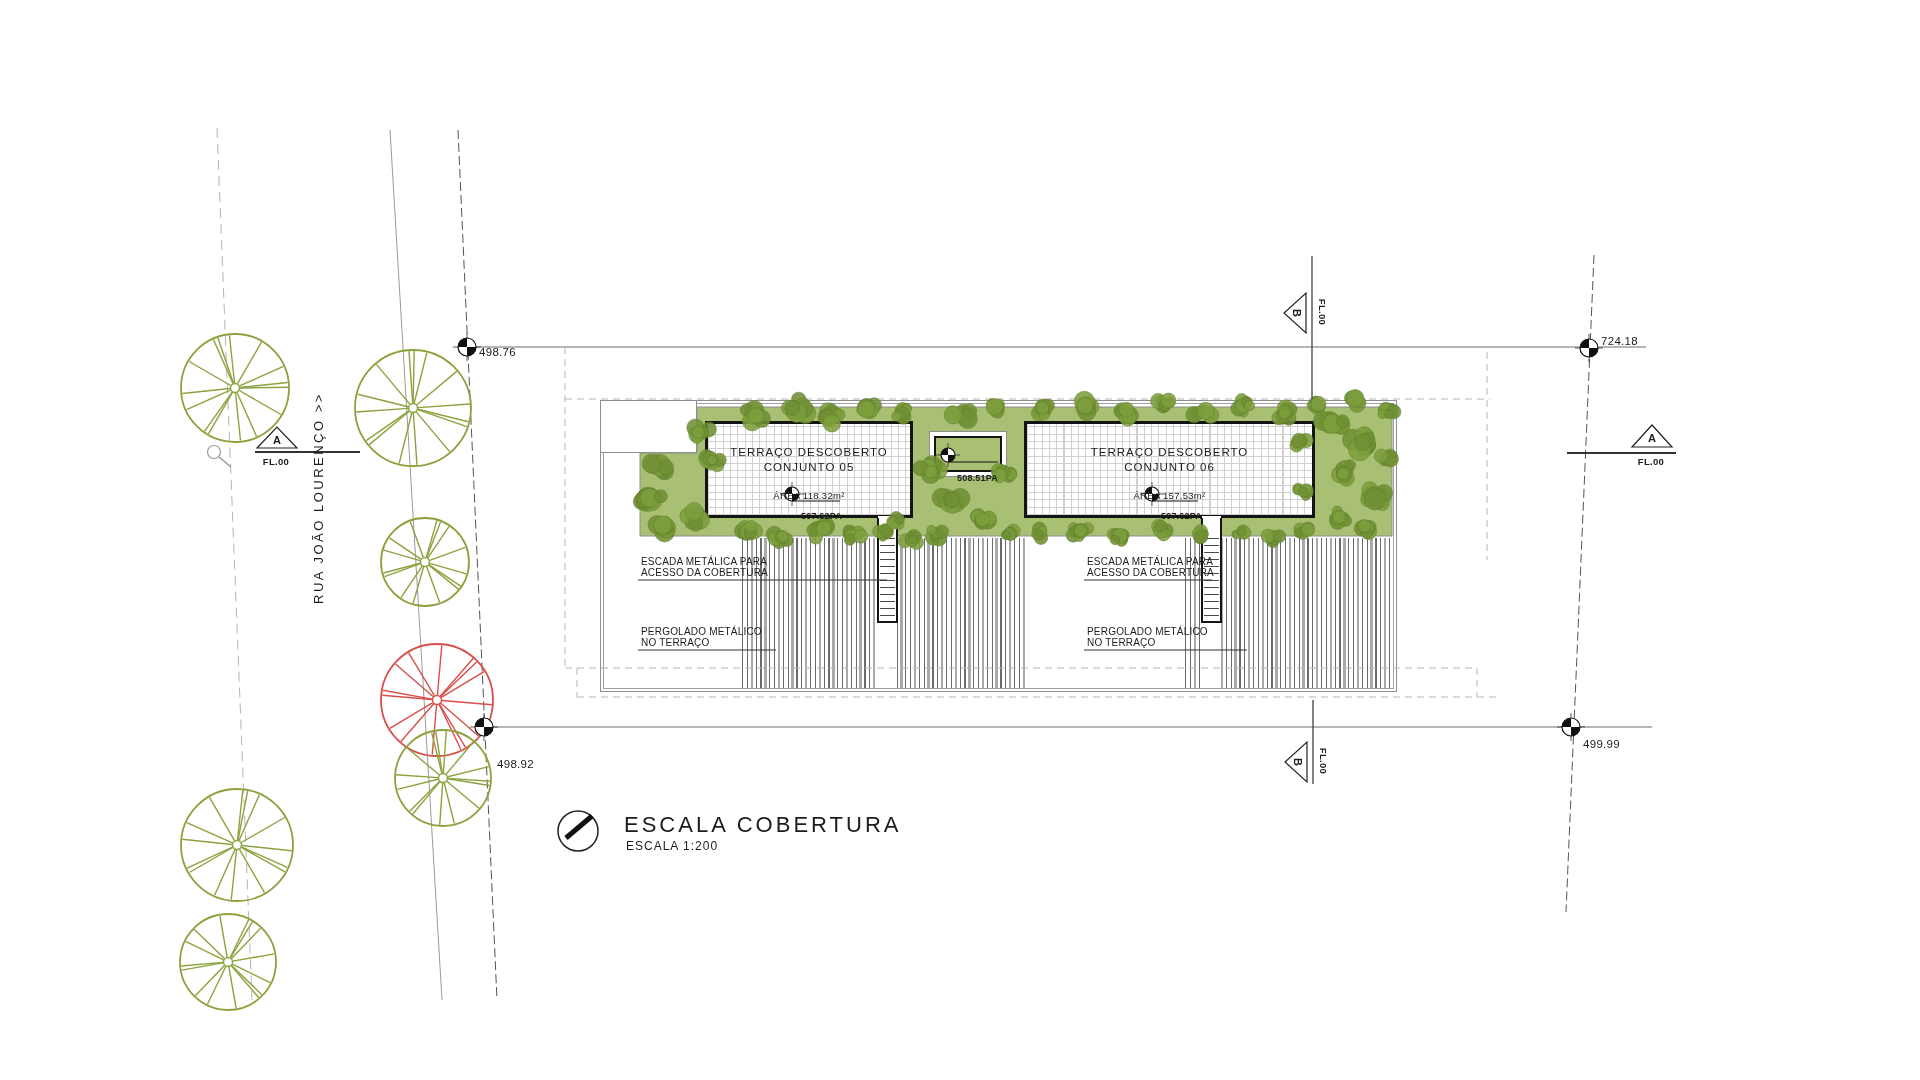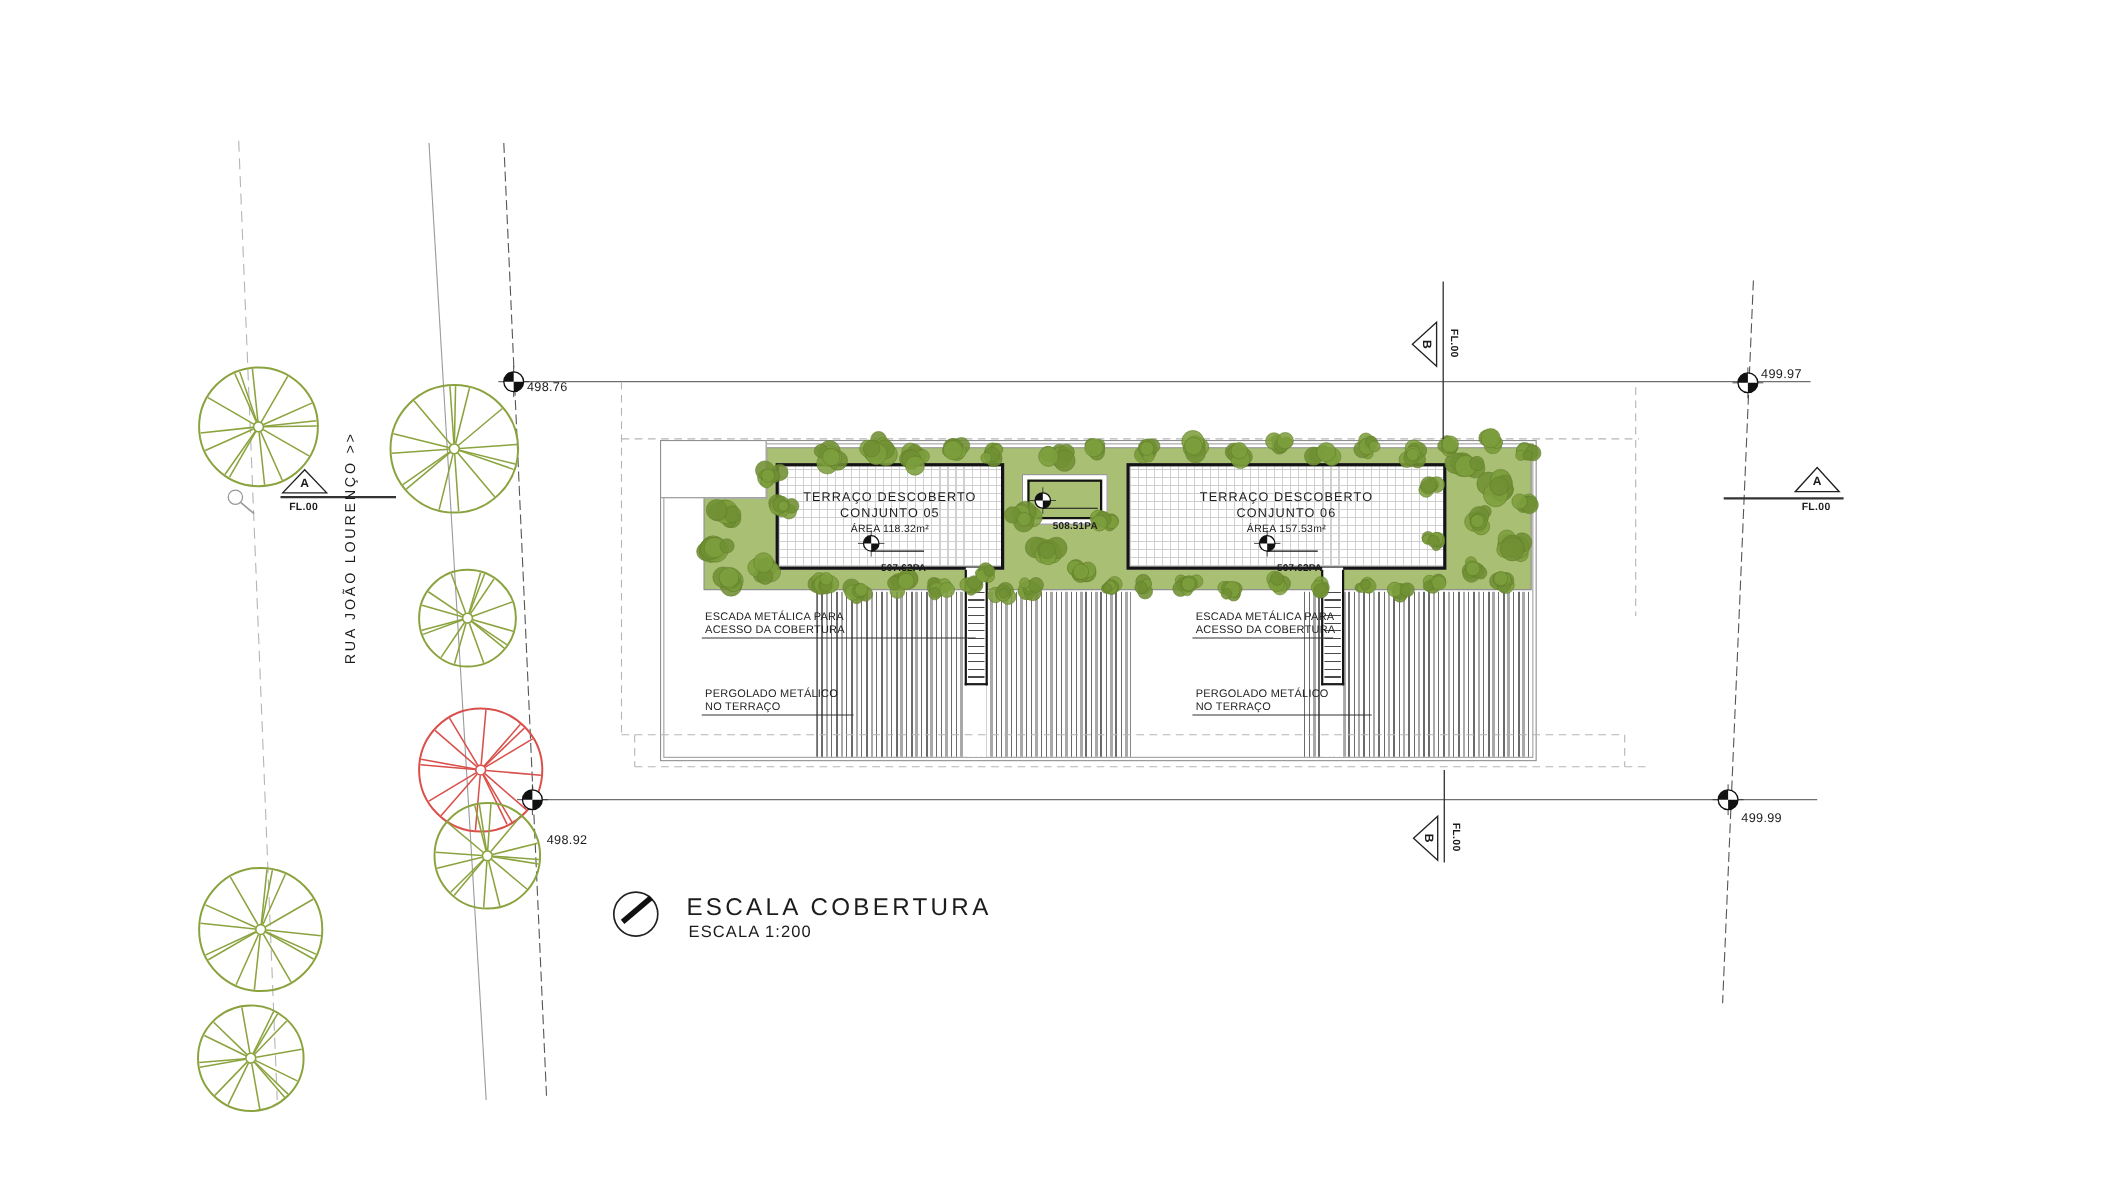--- a/index.html
+++ b/index.html
@@ -32,25 +32,25 @@
   .txt{position:absolute;white-space:nowrap;z-index:6;color:#1c1c1c;}
   .c{transform:translate(-50%,-50%);}
   .r90{transform:translate(-50%,-50%) rotate(90deg);}
   .rm90{transform:translate(-50%,-50%) rotate(-90deg);}
   .num{font-size:11.5px;letter-spacing:.3px;}
   .seclet{font-size:11px;font-weight:700;}
   .fl{font-size:9.5px;font-weight:700;letter-spacing:.3px;}
   .tlabels{position:absolute;top:446px;text-align:center;z-index:6;}
   .tl1{font-size:11.5px;letter-spacing:1px;}
   .tl2{font-size:11.5px;letter-spacing:1px;margin-top:3px;}
-  .tarea{font-size:9.5px;letter-spacing:.3px;margin-top:3px;}
+  .tarea{font-size:9.5px;letter-spacing:.3px;margin-top:17px;}
   .pa{font-size:9px;font-weight:700;letter-spacing:.2px;margin-top:24px;}
   .leader{font-size:10px;line-height:11px;letter-spacing:.2px;z-index:6;position:absolute;}
   .title{font-size:22px;letter-spacing:3px;}
-  .scale{font-size:15px;letter-spacing:1px;}
+  .scale{font-size:12px;letter-spacing:1px;}
   .street{font-size:13px;letter-spacing:2.5px;}
 </style>
 </head>
 <body>
 
 <div class="stage">
 
   <div class="slab"></div>
 
   <svg id="fills" class="layer" width="1920" height="1080">
@@ -720,21 +720,21 @@
       <g>
         <circle cx="578" cy="831" r="20" fill="#fff" stroke="#222" stroke-width="1.5"></circle>
         <line x1="566" y1="838" x2="592" y2="816" stroke="#111" stroke-width="5"></line>
       </g>
     </svg>
 
   <div class="txt street rm90" style="left:318px;top:498px;">RUA JOÃO LOURENÇO &gt;&gt;</div>
 
   <div class="txt num" style="left:479px;top:346px;">498.76</div>
   <div class="txt num" style="left:497px;top:714px;margin-top:44px;">498.92</div>
-  <div class="txt num" style="left:1601px;top:335px;">499.97</div>
+  <div class="txt num" style="left:1601px;top:335px;">724.18</div>
   <div class="txt num" style="left:1583px;top:738px;">499.99</div>
 
   <div class="txt seclet c" style="left:277px;top:440px;">A</div>
   <div class="txt fl c" style="left:276px;top:461px;">FL.00</div>
   <div class="txt seclet c" style="left:1652px;top:438px;">A</div>
   <div class="txt fl c" style="left:1651px;top:461px;">FL.00</div>
   <div class="txt seclet r90" style="left:1297px;top:313px;">B</div>
   <div class="txt fl r90" style="left:1322px;top:312px;">FL.00</div>
   <div class="txt seclet r90" style="left:1298px;top:762px;">B</div>
   <div class="txt fl r90" style="left:1323px;top:761px;">FL.00</div>

